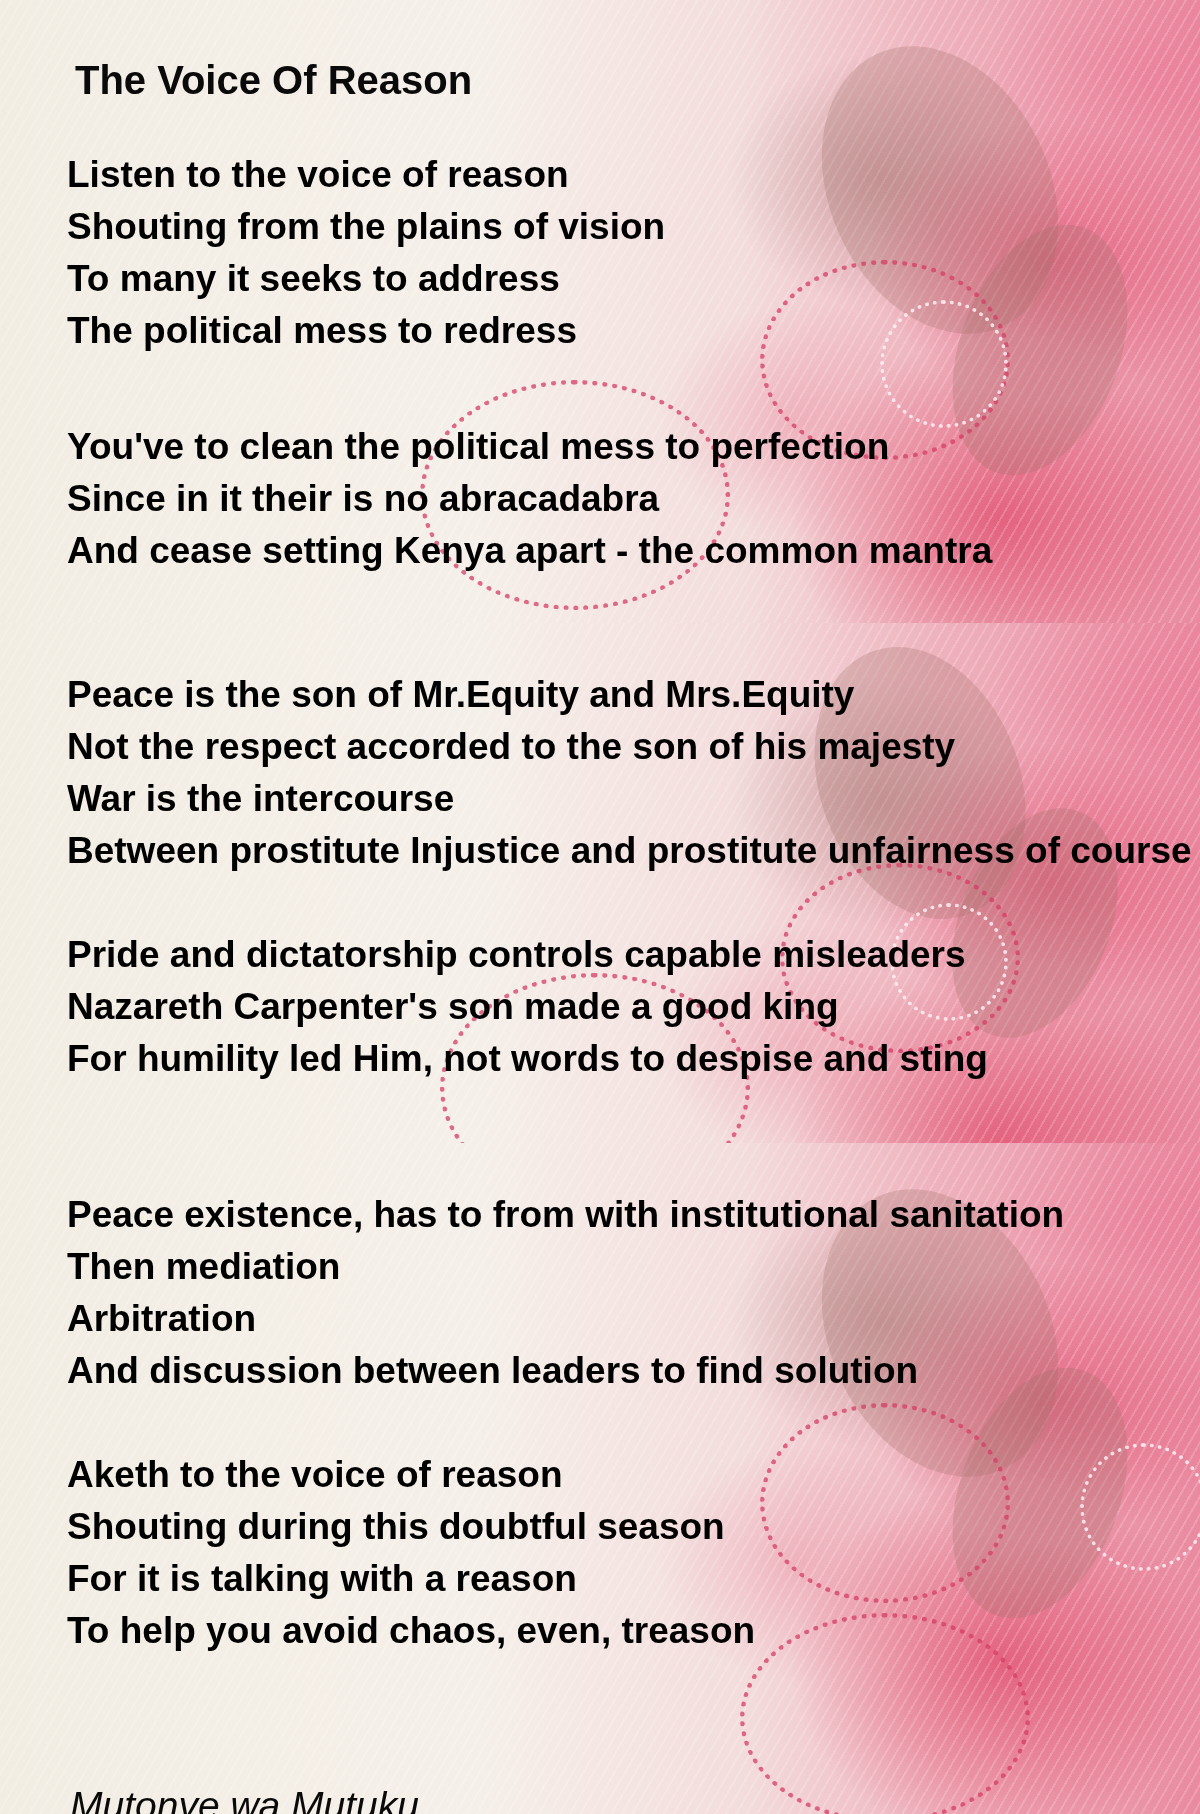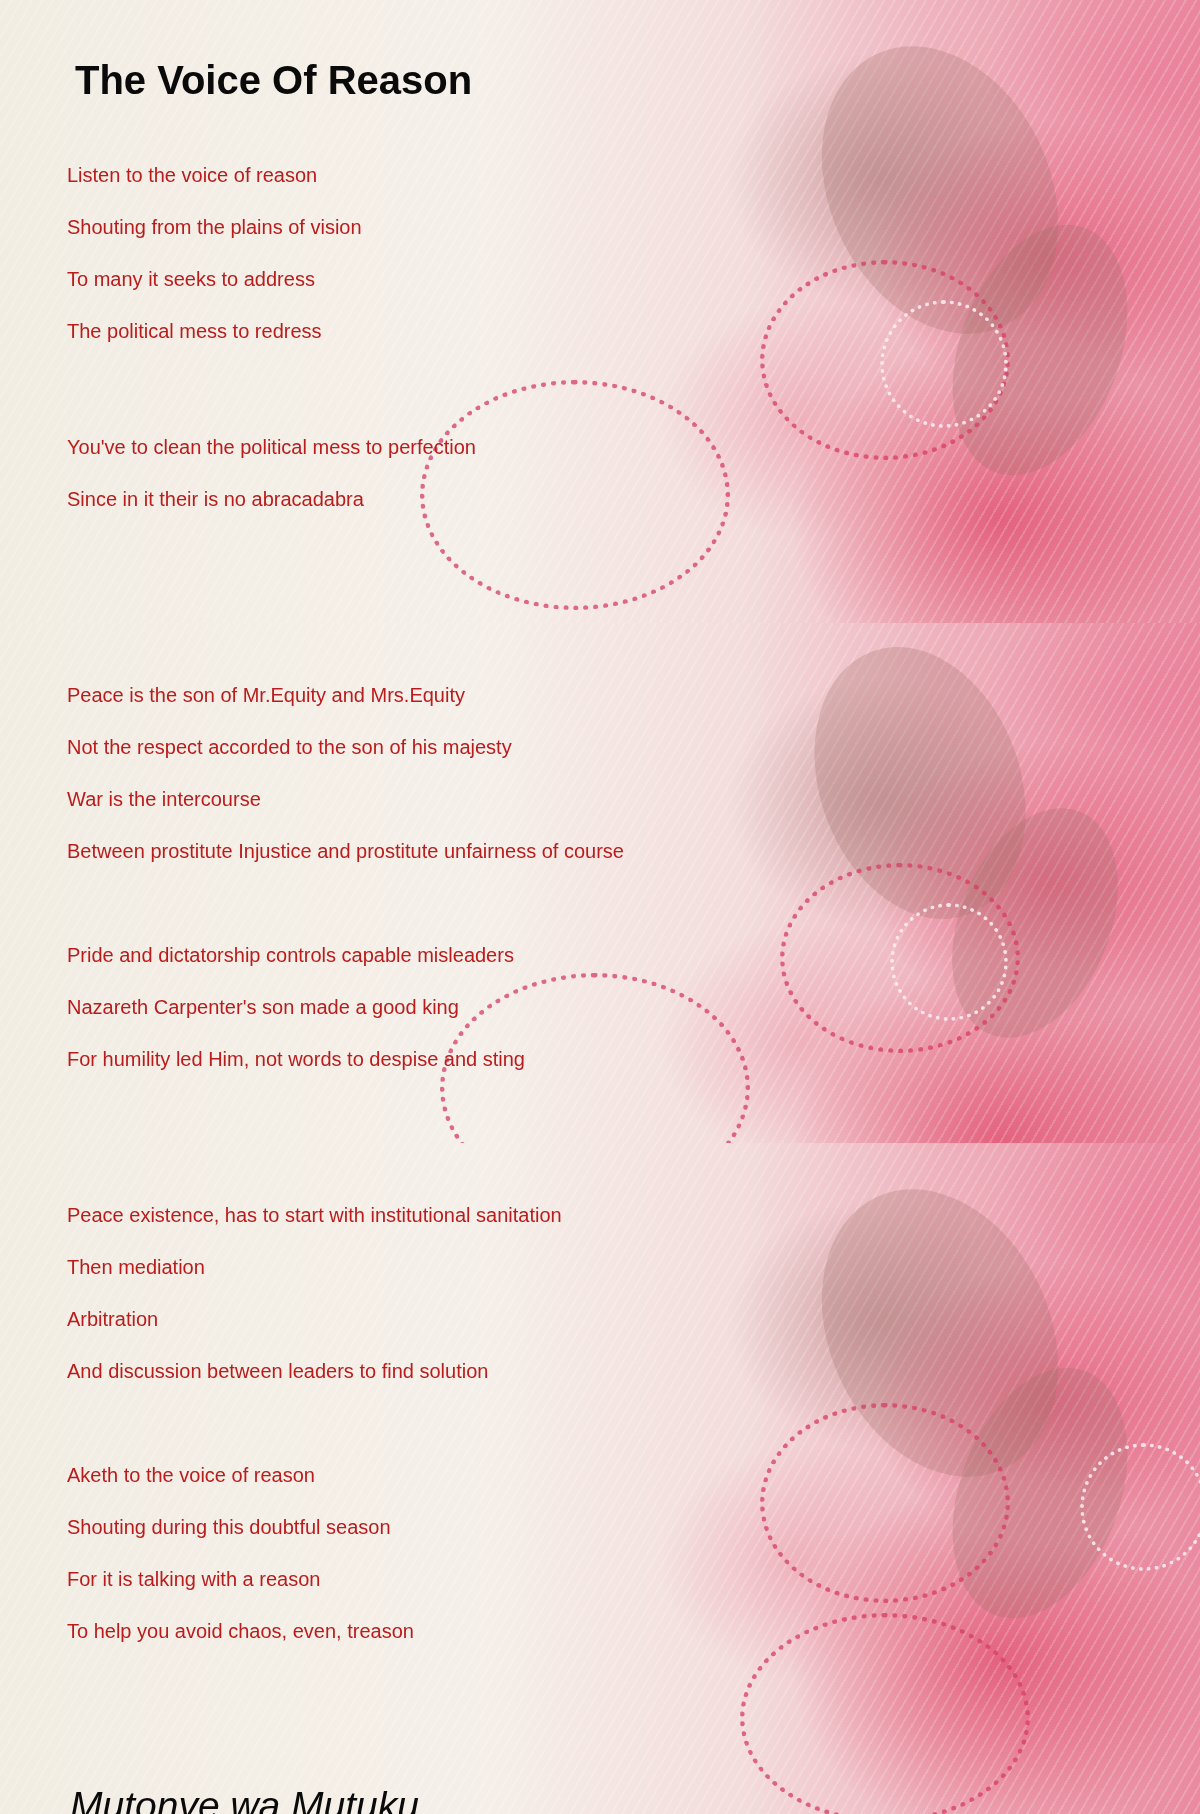--- a/index.html
+++ b/index.html
@@ -63,23 +63,23 @@
     white-space: nowrap;
   }
   .stanza {
     position: absolute;
     left: 0;
     margin: 0;
     padding: 0;
     list-style: none;
   }
   .line {
-    font-size: 20px;
-    font-weight: normal;
-    color: #b91c1c;
+    font-size: 37px;
+    font-weight: bold;
+    color: #000000;
     height: 52px;
     line-height: 52px;
     white-space: nowrap;
   }
   .author {
     position: absolute;
     left: 3px;
     top: 1784px;
     font-size: 39px;
     font-style: italic;
@@ -118,37 +118,38 @@
   <ul class="stanza" style="top:149px;">
     <li class="line">Listen to the voice of reason</li>
     <li class="line">Shouting from the plains of vision</li>
     <li class="line">To many it seeks to address</li>
     <li class="line">The political mess to redress</li>
   </ul>
 
   <ul class="stanza" style="top:421px;">
     <li class="line">You've to clean the political mess to perfection</li>
     <li class="line">Since in it their is no abracadabra</li>
+    <li class="line">And cease setting Kenya apart - the common mantra</li>
   </ul>
 
   <ul class="stanza" style="top:669px;">
     <li class="line">Peace is the son of Mr.Equity and Mrs.Equity</li>
     <li class="line">Not the respect accorded to the son of his majesty</li>
     <li class="line">War is the intercourse</li>
     <li class="line">Between prostitute Injustice and prostitute unfairness of course</li>
   </ul>
 
   <ul class="stanza" style="top:929px;">
     <li class="line">Pride and dictatorship controls capable misleaders</li>
     <li class="line">Nazareth Carpenter's son made a good king</li>
     <li class="line">For humility led Him, not words to despise and sting</li>
   </ul>
 
   <ul class="stanza" style="top:1189px;">
-    <li class="line">Peace existence, has to start with institutional sanitation</li>
+    <li class="line">Peace existence, has to from with institutional sanitation</li>
     <li class="line">Then mediation</li>
     <li class="line">Arbitration</li>
     <li class="line">And discussion between leaders to find solution</li>
   </ul>
 
   <ul class="stanza" style="top:1449px;">
     <li class="line">Aketh to the voice of reason</li>
     <li class="line">Shouting during this doubtful season</li>
     <li class="line">For it is talking with a reason</li>
     <li class="line">To help you avoid chaos, even, treason</li>

